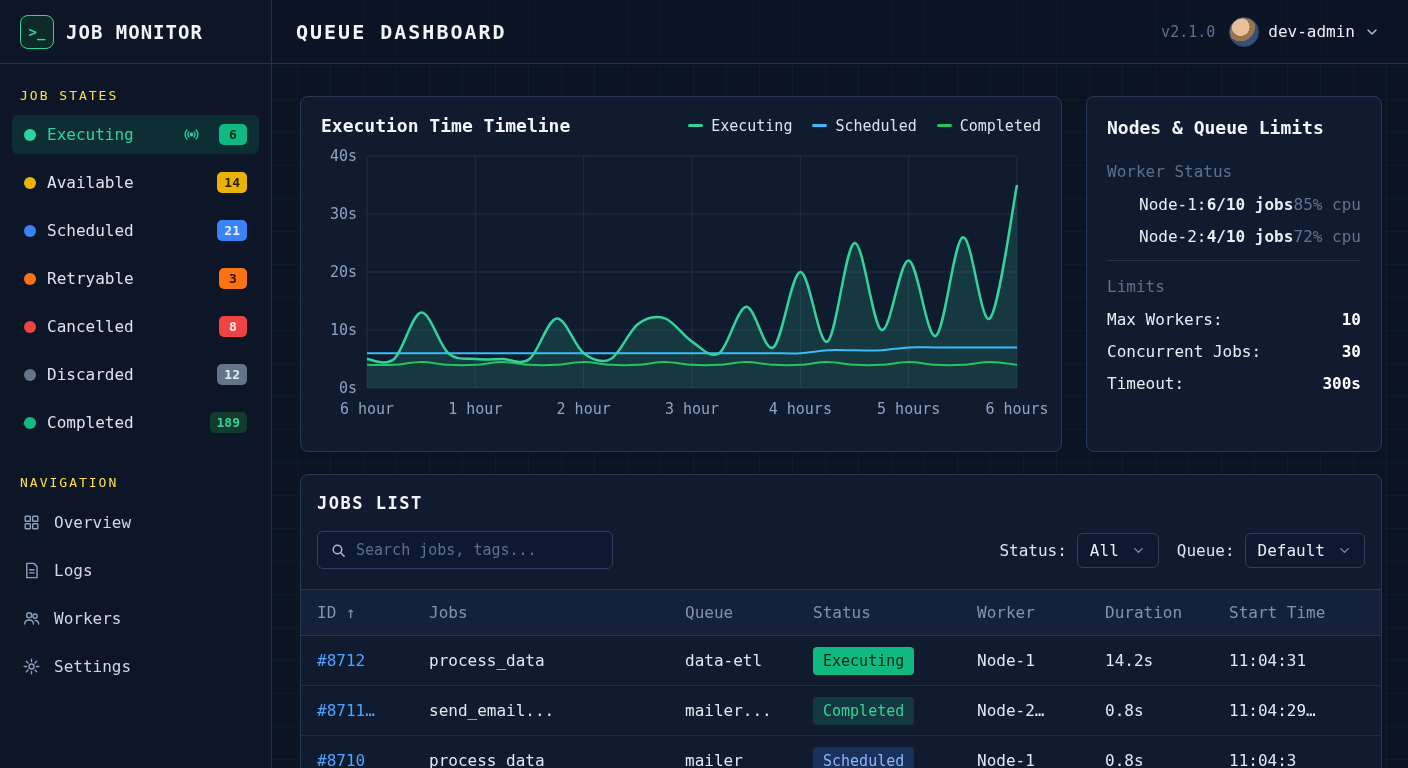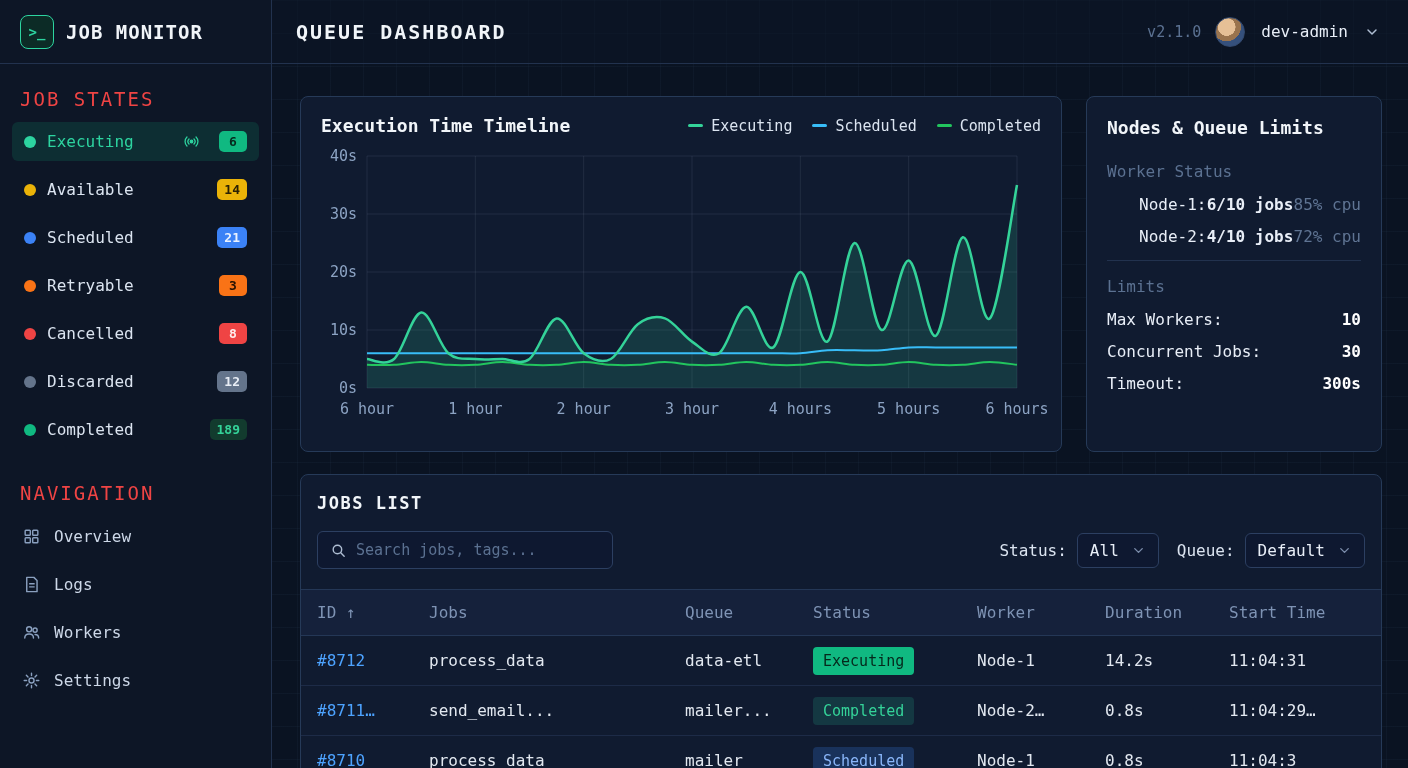--- a/index.html
+++ b/index.html
@@ -12,37 +12,37 @@
     background-image:
       linear-gradient(rgba(110,140,190,0.05) 1px, transparent 1px),
       linear-gradient(90deg, rgba(110,140,190,0.05) 1px, transparent 1px);
     background-size:33px 33px;
   }
   
   .sidebar { width:272px; flex-shrink:0; background:#0d1626; border-right:1px solid #22324e; display:flex; flex-direction:column; }
   .logo-row { height:64px; display:flex; align-items:center; gap:12px; padding:0 20px; border-bottom:1px solid #22324e; flex-shrink:0; }
   .logo-box { width:34px; height:34px; border-radius:8px; background:#0c2b26; border:1.5px solid #2dd4a0; color:#2dd4a0; display:flex; align-items:center; justify-content:center; font-weight:bold; font-size:14px; }
   .app-title { font-size:19px; font-weight:bold; letter-spacing:1px; color:#f1f5f9; }
-  .section-label { color:#ef4444; font-size:19px; letter-spacing:2px; padding:24px 20px 12px; }
+  .section-label { color:#fde047; font-size:13px; letter-spacing:2px; padding:24px 20px 12px; }
   .state-item { display:flex; align-items:center; gap:11px; margin:0 12px 9px; padding:0 12px; height:39px; border-radius:6px; font-size:16px; color:#dbe4f0; cursor:pointer; }
   .state-item.active { background:rgba(16,185,129,0.15); color:#2dd4a0; }
   .dot { width:12px; height:12px; border-radius:50%; flex-shrink:0; }
   .count-badge { margin-left:auto; min-width:28px; text-align:center; padding:3px 7px; border-radius:5px; font-size:13px; font-weight:bold; }
   .live { margin-left:auto; display:flex; align-items:center; color:#2dd4a0; }
   .live + .count-badge { margin-left:8px; }
   .nav-item { display:flex; align-items:center; gap:13px; margin:0 12px 8px; padding:0 10px; height:40px; border-radius:6px; font-size:16px; color:#cdd8e8; cursor:pointer; }
   .nav-icon { display:flex; align-items:center; color:#8aa0bf; }
   
   .main { flex:1; display:flex; flex-direction:column; min-width:0; }
   .topbar { height:64px; flex-shrink:0; border-bottom:1px solid #22324e; background:rgba(13,22,38,0.55); display:flex; align-items:center; padding:0 28px 0 24px; }
   .page-title { font-size:20px; font-weight:bold; letter-spacing:2px; color:#f1f5f9; }
   .topbar-right { margin-left:auto; display:flex; align-items:center; gap:14px; }
   .version { color:#5b7191; font-size:15px; }
   .avatar { width:30px; height:30px; border-radius:50%; background:radial-gradient(circle at 38% 32%, #e6c096 0 34%, #9a744e 35% 55%, #35507c 56% 100%); border:1px solid #33496e; display:inline-block; }
-  .user-menu { display:flex; align-items:center; gap:16px; cursor:pointer; }
+  .user-menu { display:flex; align-items:center; gap:9px; cursor:pointer; }
   .user-name { font-size:16px; color:#e8eef7; }
   .chev { display:flex; align-items:center; color:#aebdd2; }
   .content { flex:1; padding:32px 26px 0 28px; display:flex; flex-direction:column; gap:22px; overflow:hidden; }
   .row-top { display:flex; gap:24px; }
   .card { background:#101b30; border:1px solid #263a58; border-radius:8px; }
   
   .timeline-card { flex:1; height:356px; padding:18px 20px; min-width:0; }
   .card-head { display:flex; align-items:center; justify-content:space-between; margin-bottom:6px; }
   .card-title { font-size:18px; font-weight:bold; color:#f1f5f9; }
   .legend { display:flex; gap:20px; align-items:center; }

